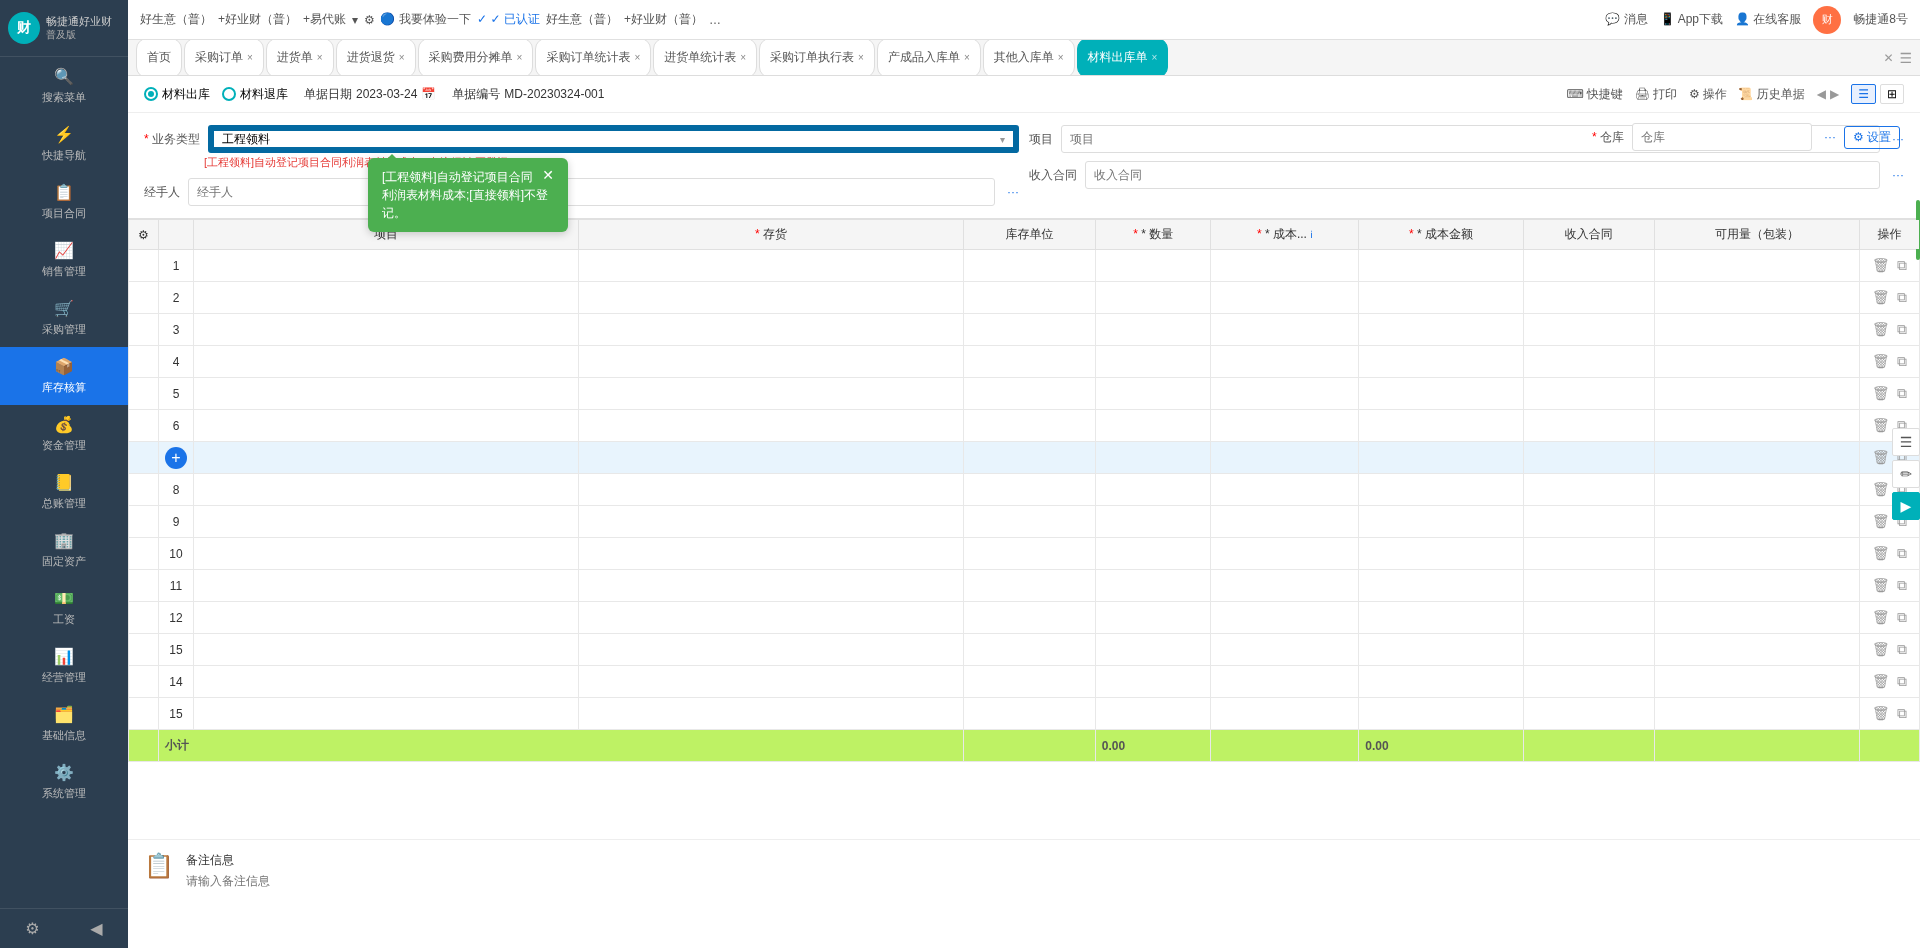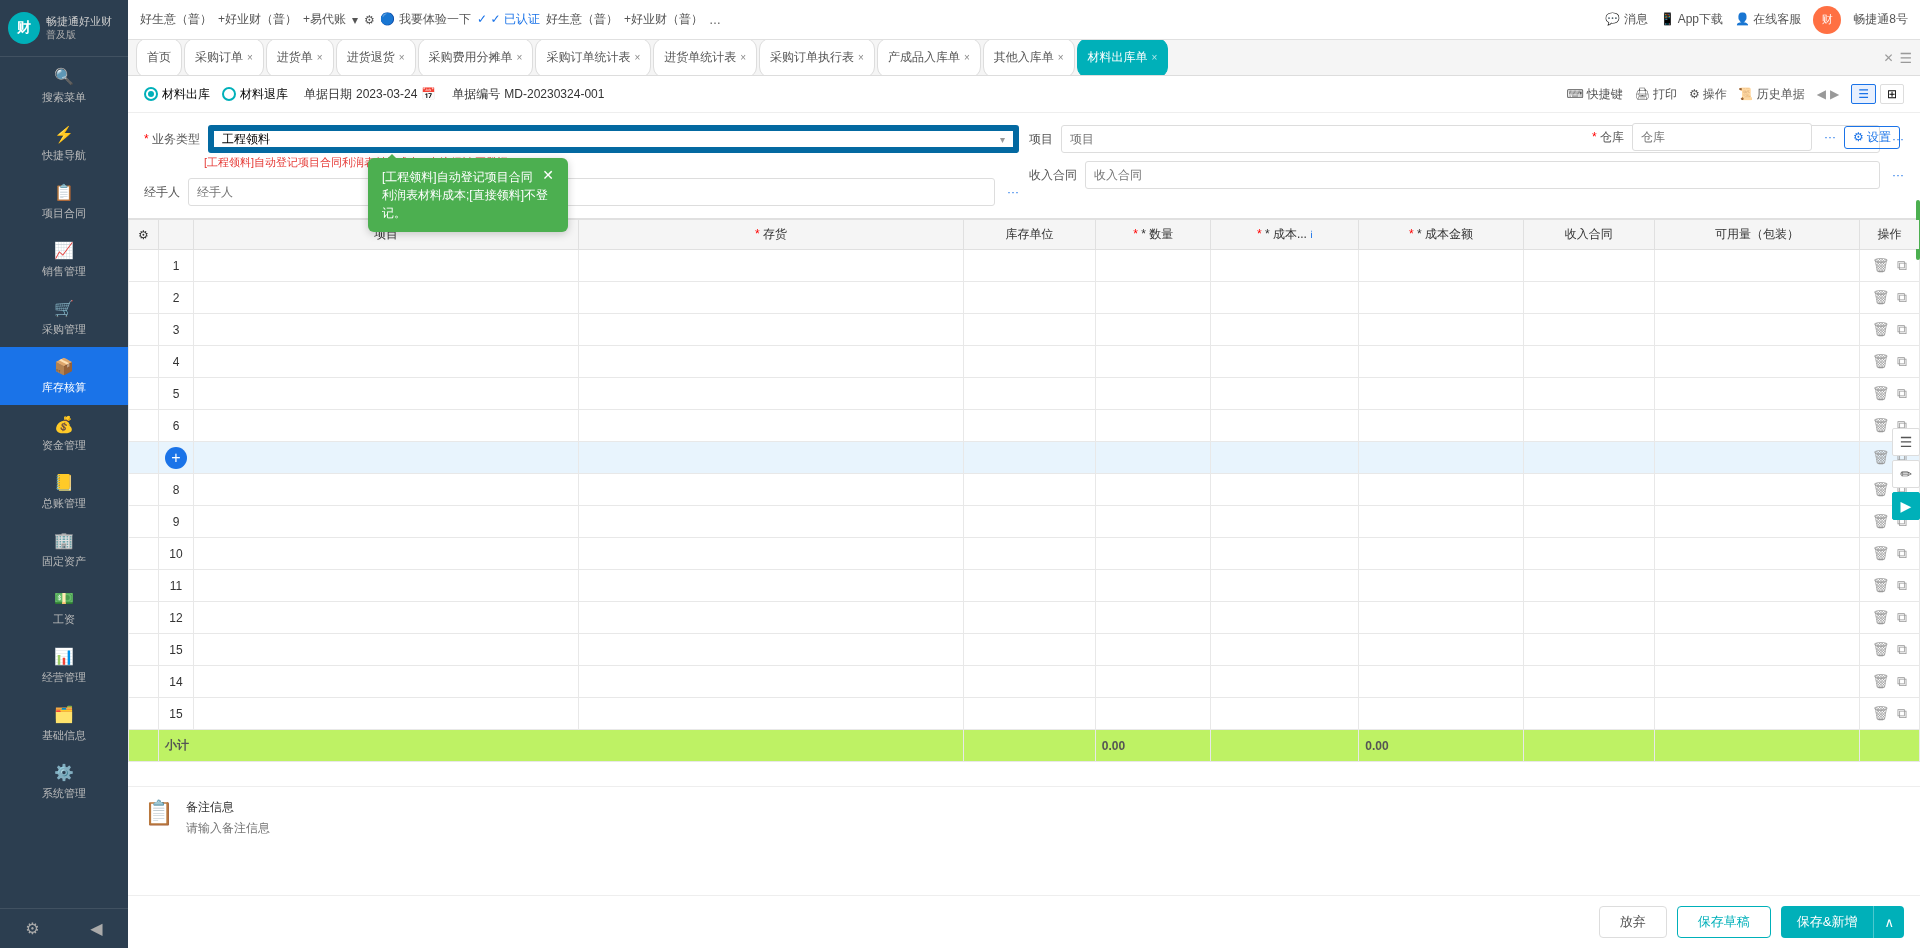--- a/index.html
+++ b/index.html
@@ -827,28 +827,20 @@
     <div class="remarks-section">
       <span class="remarks-icon">📋</span>
       <div style="flex:1;">
         <div class="remarks-label">备注信息</div>
         <textarea class="remarks-input" placeholder="请输入备注信息" style=""></textarea>
       </div>
     </div>
 
   </div>
 
-  <div class="footer">
-    <button class="btn btn-default">放弃</button>
-    <button class="btn btn-secondary">保存草稿</button>
-    <div class="btn-primary-split">
-      <button class="btn-primary-main">保存&amp;新增</button>
-      <button class="btn-primary-arrow">∧</button>
-    </div>
-  </div>
 
 </div>
 
 <div class="right-tools">
   <div class="right-tool-btn">☰</div>
   <div class="right-tool-btn">✏</div>
   <div class="right-tool-btn teal">▶</div>
 </div>
 <div class="green-strip"></div>
 

